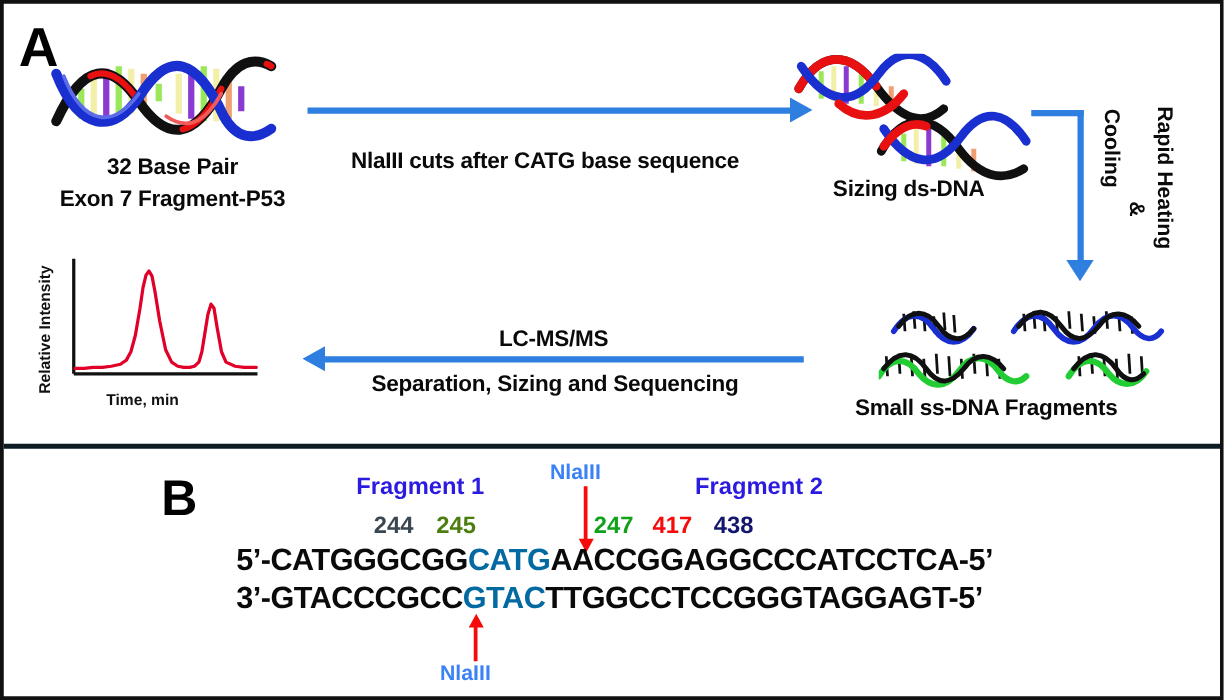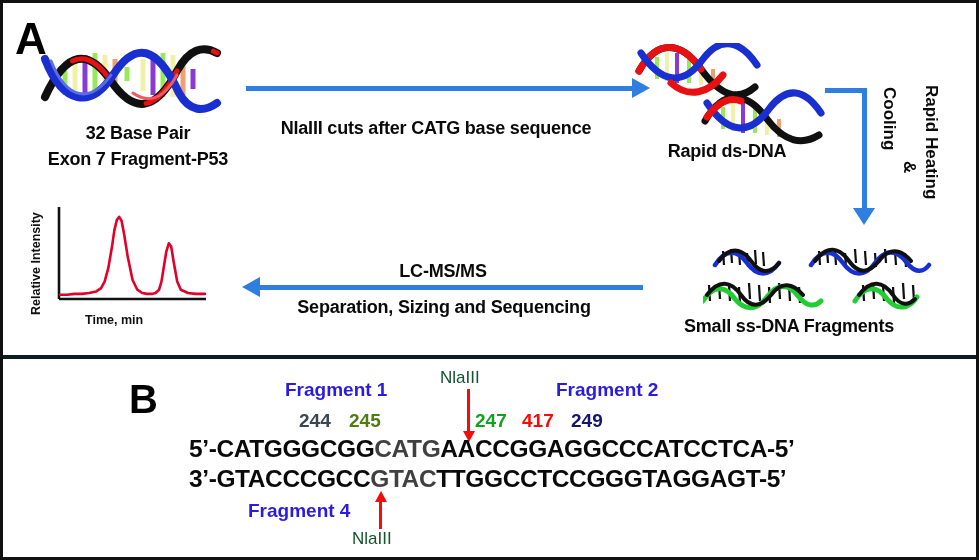--- a/index.html
+++ b/index.html
@@ -46,34 +46,34 @@
   #chrom-ylabel{position:absolute;left:-4px;top:112px;font-size:12.5px;font-weight:bold;
                 color:#111;white-space:nowrap;transform-origin:left top;
                 transform:rotate(-90deg);}
   #chrom-xlabel{position:absolute;left:52px;top:110px;font-size:12.5px;font-weight:bold;
                 color:#111;white-space:nowrap;}
 
   
   .frag-label{position:absolute;font-weight:bold;font-size:19px;color:#2b1ae0;
               white-space:nowrap;}
   .codon{position:absolute;font-weight:bold;font-size:19px;white-space:nowrap;}
-  .enzyme-label{position:absolute;font-weight:normal;font-size:17px;color:#14532d;
+  .enzyme-label{position:absolute;font-weight:bold;font-size:17px;color:#3b82f6;
                 white-space:nowrap;}
   .red-arrow-v{position:absolute;width:3px;background:#f60a0a;}
   .red-arrow-head-down{position:absolute;width:0;height:0;
       border-left:6px solid transparent;border-right:6px solid transparent;
       border-top:11px solid #f60a0a;}
   .red-arrow-head-up{position:absolute;width:0;height:0;
       border-left:6px solid transparent;border-right:6px solid transparent;
       border-bottom:11px solid #f60a0a;}
 
   .seq{position:absolute;font-weight:bold;font-size:24.5px;color:#0a0a0a;
        white-space:nowrap;letter-spacing:-0.4px;
        font-family:"Liberation Sans",sans-serif;}
-  .seq .site{color:#404040;}
+  .seq .site{color:#0369a1;}
 
   
   .helix{position:absolute;}
   .ssdna{position:absolute;}
 </style>
 </head>
 <body>
 
 <div id="figure">
 
@@ -145,21 +145,21 @@
           <line x1="128" y1="64" x2="128" y2="90" stroke="#9ae85a"></line>
           <line x1="140" y1="70" x2="140" y2="92" stroke="#f2f0a8"></line>
           <line x1="152" y1="76" x2="152" y2="94" stroke="#f0a070"></line>
         </g>
         <path d="M78,78 C96,46 120,48 140,76 C158,100 176,102 192,92" fill="none" stroke="#101010" stroke-width="7" stroke-linecap="round"></path>
         <path d="M80,60 C100,90 122,94 142,66 C160,42 178,46 194,70" fill="none" stroke="#1a2fd0" stroke-width="7" stroke-linecap="round"></path>
         <path d="M80,74 C92,58 104,54 114,58" fill="none" stroke="#e81010" stroke-width="7" stroke-linecap="round"></path>
       </svg>
     </div>
 
-    <div class="cap" style="left:614px;top:138px;width:220px;">Rapid ds-DNA</div>
+    <div class="cap" style="left:614px;top:138px;width:220px;">Sizing ds-DNA</div>
 
     <div class="elbow" style="left:822px;top:85px;width:60px;height:140px;">
       <div class="seg-h" style="width:42px;"></div>
       <div class="seg-v" style="left:37px;top:0;height:122px;"></div>
       <div class="head-d" style="left:28px;top:120px;"></div>
     </div>
     <div class="vlabel" style="left:938px;top:82px;">Rapid Heating</div>
     <div class="vlabel" style="left:916px;top:158px;">&amp;</div>
     <div class="vlabel" style="left:896px;top:84px;">Cooling</div>
 
@@ -247,27 +247,26 @@
     <div class="frag-label" style="left:553px;top:20px;">Fragment 2</div>
 
     <div class="enzyme-label" style="left:437px;top:9px;">NlaIII</div>
     <div class="red-arrow-v" style="left:464px;top:30px;height:44px;"></div>
     <div class="red-arrow-head-down" style="left:460px;top:72px;"></div>
 
     <div class="codon" style="left:296px;top:51px;color:#3a4650;">244</div>
     <div class="codon" style="left:346px;top:51px;color:#4d7c0f;">245</div>
     <div class="codon" style="left:472px;top:51px;color:#11a11a;">247</div>
     <div class="codon" style="left:519px;top:51px;color:#f60a0a;">417</div>
-    <div class="codon" style="left:568px;top:51px;color:#14166e;">249</div>
+    <div class="codon" style="left:568px;top:51px;color:#14166e;">438</div>
 
     <div class="seq" style="left:186px;top:76px;"><span>5’-CATGGGCGG</span><span class="site">CATG</span><span>AACCGGAGGCCCATCCTCA-5’</span></div>
 
     <div class="seq" style="left:186px;top:106px;"><span>3’-GTACCCGCC</span><span class="site">GTAC</span><span>TTGGCCTCCGGGTAGGAGT-5’</span></div>
 
-    <div class="frag-label" style="left:245px;top:141px;">Fragment 4</div>
     <div class="frag-label" style="left:508px;top:158px;margin-top:44px;">Fragment 3</div>
 
     <div class="red-arrow-head-up" style="left:372px;top:132px;"></div>
     <div class="red-arrow-v" style="left:376px;top:142px;height:28px;"></div>
     <div class="enzyme-label" style="left:349px;top:170px;">NlaIII</div>
 
   </div>
 </div>
 
 </body></html>

